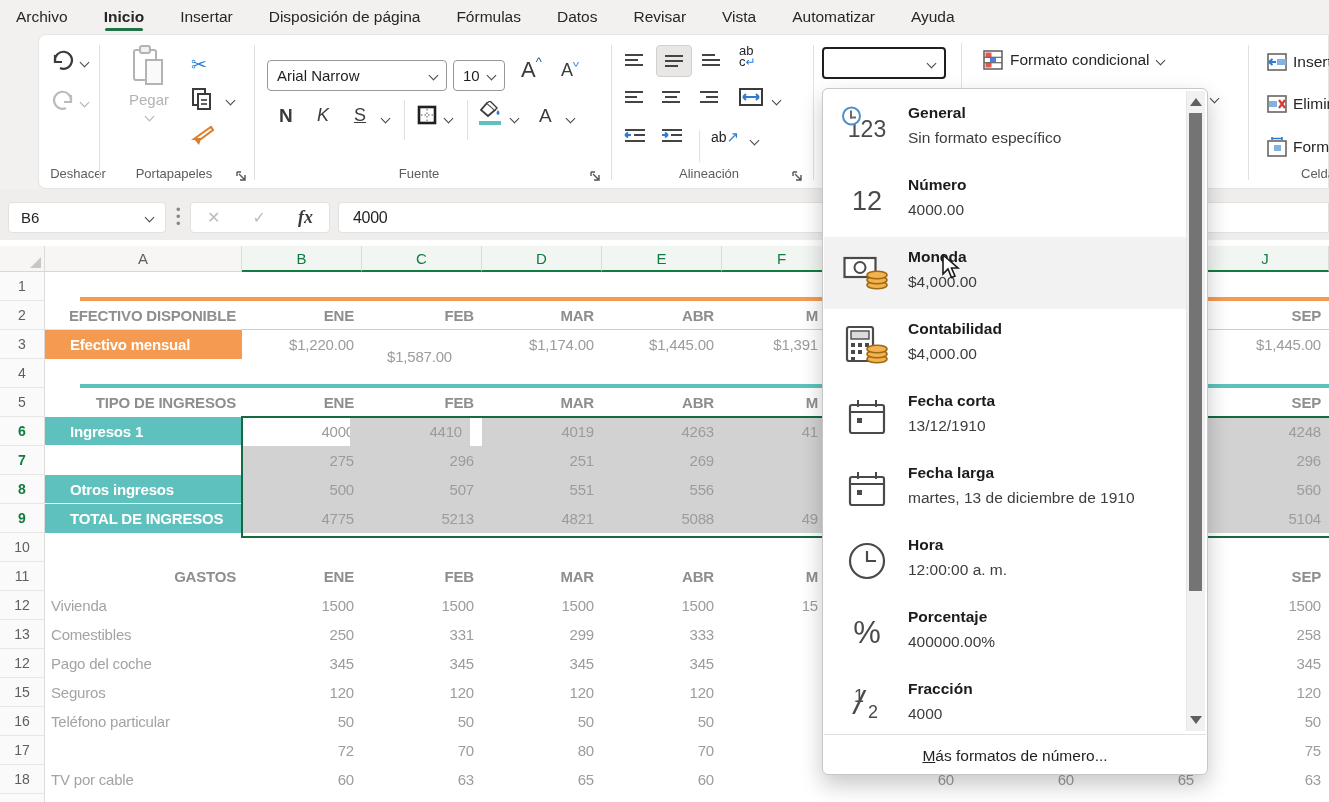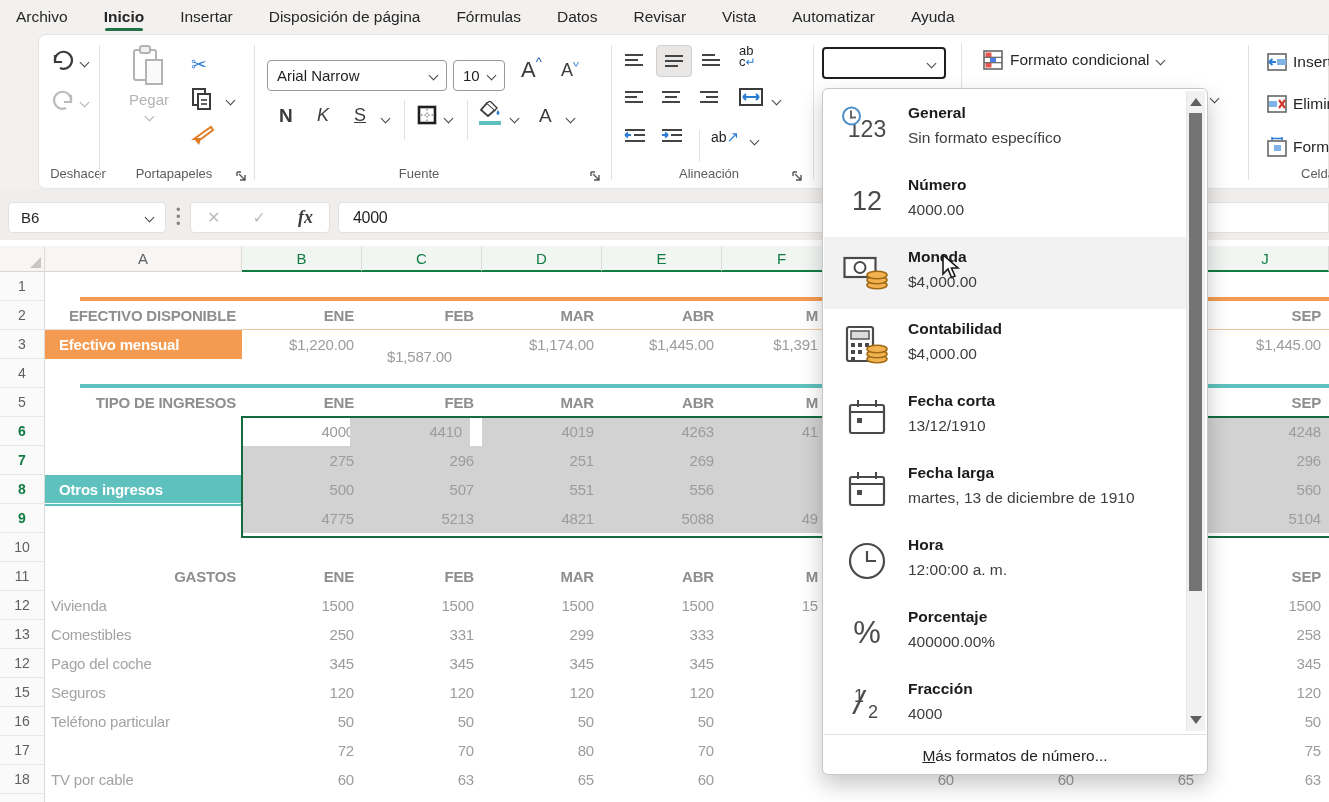--- a/index.html
+++ b/index.html
@@ -56,21 +56,21 @@
   #corner::after{content:'';position:absolute;right:3px;bottom:3px;width:0;height:0;
         border-left:11px solid transparent;border-bottom:11px solid #c8c7c6;}
 
   .c{position:absolute;box-sizing:border-box;font-size:15px;letter-spacing:-0.2px;
      display:flex;align-items:center;white-space:nowrap;overflow:hidden;}
   .v{justify-content:flex-end;padding-right:8px;color:#9c9c9c;}
   .v.fcol{padding-right:24px;}
   .sechead{font-weight:bold;color:#8e8e8e;}
   .a-sec{justify-content:flex-end;padding-right:6px;font-weight:bold;color:#8e8e8e;}
   .a-exp{padding-left:6px;color:#a3a3a3;}
-  .a-lab{padding-left:14px;color:#fff;font-weight:bold;}
+  .a-lab{padding-left:25px;color:#fff;font-weight:bold;}
   .orange{background:#F59B51;}
   .teal{background:#5FC1BD;border-bottom:1px solid rgba(255,255,255,.95);}
   .teal.last{border-bottom:none;}
   .sel{background:#d2d2d2;}
   .sel.active{background:#fff;}
   .ub-o{border-bottom:1px solid #f2c59c;}
   .ub-g{border-bottom:1px solid #e2e1e0;}
   .band{position:absolute;left:80px;right:0;height:4px;}
 
   #selrect{position:absolute;border:2px solid #156b3d;pointer-events:none;}
@@ -402,20 +402,21 @@
     <div class="rowh" style="top: 119px; height: 29px;">4</div>
     <div class="rowh" style="top: 148px; height: 29px;">5</div>
     <div class="c a-sec" style="left: 45px; width: 197px; top: 148px; height: 29px;">TIPO DE INGRESOS</div>
     <div class="c v sechead" style="left: 242px; width: 120px; top: 148px; height: 29px;">ENE</div>
     <div class="c v sechead" style="left: 362px; width: 120px; top: 148px; height: 29px;">FEB</div>
     <div class="c v sechead" style="left: 482px; width: 120px; top: 148px; height: 29px;">MAR</div>
     <div class="c v sechead" style="left: 602px; width: 120px; top: 148px; height: 29px;">ABR</div>
     <div class="c v sechead fcol" style="left: 722px; width: 120px; top: 148px; height: 29px;">M</div>
     <div class="c v sechead" style="left: 1202px; width: 127px; top: 148px; height: 29px;">SEP</div>
     <div class="rowh selr" style="top: 177px; height: 29px;">6</div>
+    <div class="c a-lab teal" style="left: 45px; width: 197px; top: 177px; height: 29px;">Ingresos 1</div>
     <div class="c v sel active" style="left: 242px; width: 120px; top: 177px; height: 29px;">4000</div>
     <div class="c v sel" style="left: 350px; width: 120px; top: 177px; height: 29px;">4410</div>
     <div class="c v sel" style="left: 482px; width: 120px; top: 177px; height: 29px;">4019</div>
     <div class="c v sel" style="left: 602px; width: 120px; top: 177px; height: 29px;">4263</div>
     <div class="c v sel fcol" style="left: 722px; width: 120px; top: 177px; height: 29px;">41</div>
     <div class="c v sel" style="left: 1202px; width: 127px; top: 177px; height: 29px;">4248</div>
     <div class="rowh selr" style="top: 206px; height: 29px;">7</div>
     <div class="c a-lab teal" style="left: 45px; width: 197px; top: 206px; height: 29px; margin-top: 32px;">Ingresos 2</div>
     <div class="c v sel" style="left: 242px; width: 120px; top: 206px; height: 29px;">275</div>
     <div class="c v sel" style="left: 362px; width: 120px; top: 206px; height: 29px;">296</div>
@@ -425,20 +426,21 @@
     <div class="c v sel" style="left: 1202px; width: 127px; top: 206px; height: 29px;">296</div>
     <div class="rowh selr" style="top: 235px; height: 29px;">8</div>
     <div class="c a-lab teal" style="left: 45px; width: 197px; top: 235px; height: 29px;">Otros ingresos</div>
     <div class="c v sel" style="left: 242px; width: 120px; top: 235px; height: 29px;">500</div>
     <div class="c v sel" style="left: 362px; width: 120px; top: 235px; height: 29px;">507</div>
     <div class="c v sel" style="left: 482px; width: 120px; top: 235px; height: 29px;">551</div>
     <div class="c v sel" style="left: 602px; width: 120px; top: 235px; height: 29px;">556</div>
     <div class="c v sel fcol" style="left: 722px; width: 120px; top: 235px; height: 29px;"></div>
     <div class="c v sel" style="left: 1202px; width: 127px; top: 235px; height: 29px;">560</div>
     <div class="rowh selr" style="top: 264px; height: 29px;">9</div>
+    <div class="c a-lab teal last" style="left: 45px; width: 197px; top: 264px; height: 29px;">TOTAL DE INGRESOS</div>
     <div class="c v sel" style="left: 242px; width: 120px; top: 264px; height: 29px;">4775</div>
     <div class="c v sel" style="left: 362px; width: 120px; top: 264px; height: 29px;">5213</div>
     <div class="c v sel" style="left: 482px; width: 120px; top: 264px; height: 29px;">4821</div>
     <div class="c v sel" style="left: 602px; width: 120px; top: 264px; height: 29px;">5088</div>
     <div class="c v sel fcol" style="left: 722px; width: 120px; top: 264px; height: 29px;">49</div>
     <div class="c v sel" style="left: 1202px; width: 127px; top: 264px; height: 29px;">5104</div>
     <div class="rowh" style="top: 293px; height: 29px;">10</div>
     <div class="rowh" style="top: 322px; height: 29px;">11</div>
     <div class="c a-sec" style="left: 45px; width: 197px; top: 322px; height: 29px;">GASTOS</div>
     <div class="c v sechead" style="left: 242px; width: 120px; top: 322px; height: 29px;">ENE</div>

